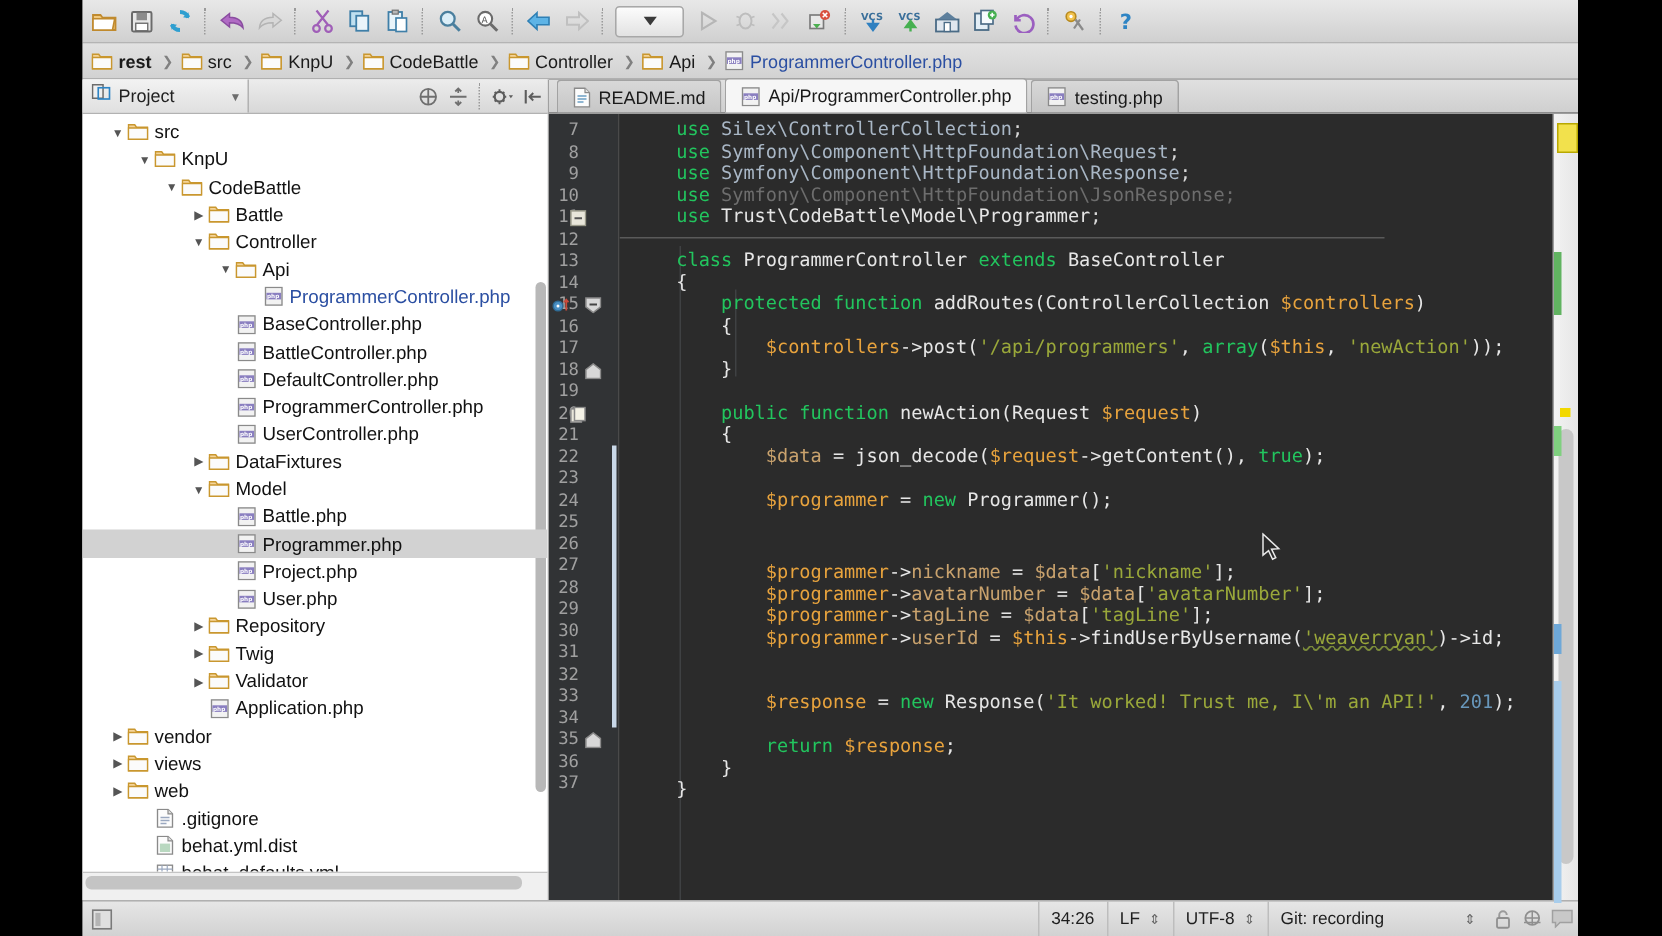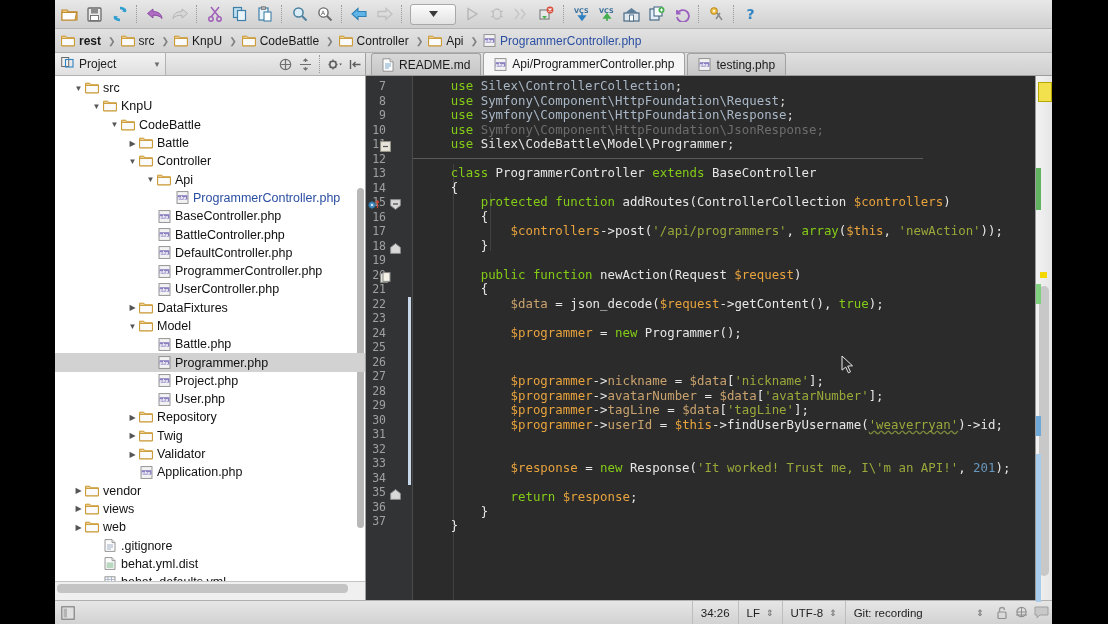--- a/index.html
+++ b/index.html
@@ -197,21 +197,21 @@
     flex: 1; position: relative;
     background: #2b2b2b;
     font-family: "DejaVu Sans Mono", monospace;
     font-size: 12.4px;
     line-height: 14.5px;
     overflow: hidden;
     padding-left: 8px;
     padding-top: 3px;
   }
   .cl { white-space: pre; height: 14.5px; }
-  .kw   { color: #84cc16; }
+  .kw   { color: #22c55e; }
   .plain{ color: #d8d8d8; }
   .ident{ color: #a9b7c6; }
   .var  { color: #e8a33d; }
   .varf { color: #c9a26d; }
   .str  { color: #9aa83a; }
   .num  { color: #6897bb; }
   .faded{ color: #6d6d6d; }
   .white{ color: #e6e6e6; }
   .under { text-decoration: underline wavy #7a8a3a; text-decoration-skip-ink: none; }
 
@@ -976,21 +976,21 @@
             </div>
           <div class="code" id="code">
             <div class="sepline" style="top:82px; width:510px;"></div>
             <div class="indentguide" style="left:40px; top:88px; height:440px;"></div>
             <div class="indentguide" style="left:77px; top:117px; height:58px;"></div>
 
           <div class="cl" style="position: relative; z-index: 2;"><span class="plain">    </span><span class="kw">use </span><span class="ident">Silex\ControllerCollection</span><span class="plain">;</span></div>
               <div class="cl" style="position: relative; z-index: 2;"><span class="plain">    </span><span class="kw">use </span><span class="ident">Symfony\Component\HttpFoundation\Request</span><span class="plain">;</span></div>
               <div class="cl" style="position: relative; z-index: 2;"><span class="plain">    </span><span class="kw">use </span><span class="ident">Symfony\Component\HttpFoundation\Response</span><span class="plain">;</span></div>
               <div class="cl" style="position: relative; z-index: 2;"><span class="plain">    </span><span class="kw">use </span><span class="faded">Symfony\Component\HttpFoundation\JsonResponse;</span></div>
-              <div class="cl" style="position: relative; z-index: 2;"><span class="plain">    </span><span class="kw">use </span><span class="white">Silex\CodeBattle\Model\Programmer</span><span class="plain">;</span></div>
+              <div class="cl" style="position: relative; z-index: 2;"><span class="plain">    </span><span class="kw">use </span><span class="white">Trust\CodeBattle\Model\Programmer</span><span class="plain">;</span></div>
               <div class="cl" style="position: relative; z-index: 2;">&nbsp;</div>
               <div class="cl" style="position: relative; z-index: 2;"><span class="plain">    </span><span class="kw">class </span><span class="white">ProgrammerController </span><span class="kw">extends </span><span class="white">BaseController</span></div>
               <div class="cl" style="position: relative; z-index: 2;"><span class="white">    {</span></div>
               <div class="cl" style="position: relative; z-index: 2;"><span class="plain">        </span><span class="kw">protected function </span><span class="white">addRoutes</span><span class="white">(</span><span class="white">ControllerCollection </span><span class="var">$controllers</span><span class="white">)</span></div>
               <div class="cl" style="position: relative; z-index: 2;"><span class="white">        {</span></div>
               <div class="cl" style="position: relative; z-index: 2;"><span class="plain">            </span><span class="var">$controllers</span><span class="white">-&gt;</span><span class="white">post</span><span class="white">(</span><span class="str">'/api/programmers'</span><span class="white">, </span><span class="kw">array</span><span class="white">(</span><span class="var">$this</span><span class="white">, </span><span class="str">'newAction'</span><span class="white">));</span></div>
               <div class="cl" style="position: relative; z-index: 2;"><span class="white">        }</span></div>
               <div class="cl" style="position: relative; z-index: 2;">&nbsp;</div>
               <div class="cl" style="position: relative; z-index: 2;"><span class="plain">        </span><span class="kw">public function </span><span class="white">newAction</span><span class="white">(</span><span class="white">Request </span><span class="var">$request</span><span class="white">)</span></div>
               <div class="cl" style="position: relative; z-index: 2;"><span class="white">        {</span></div>

